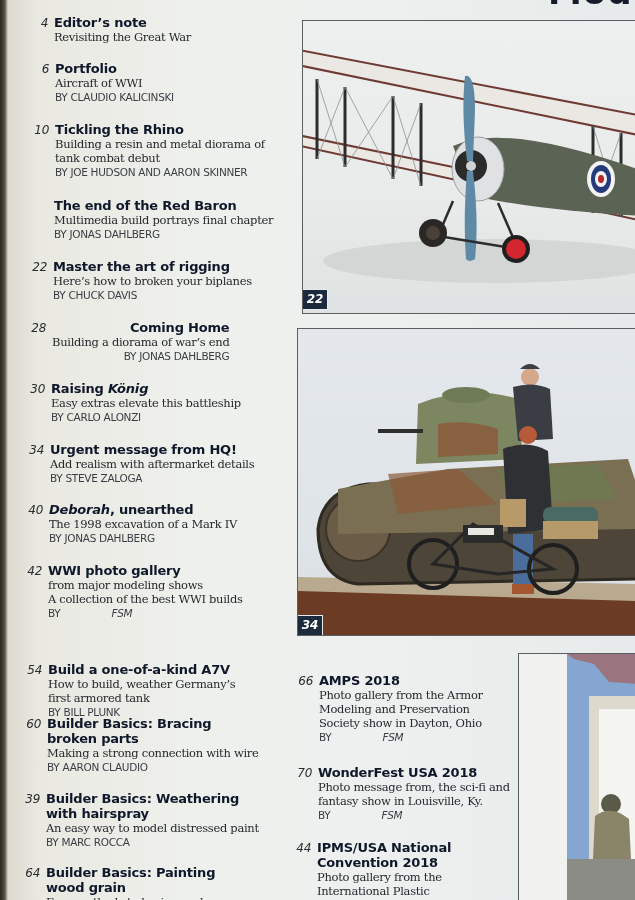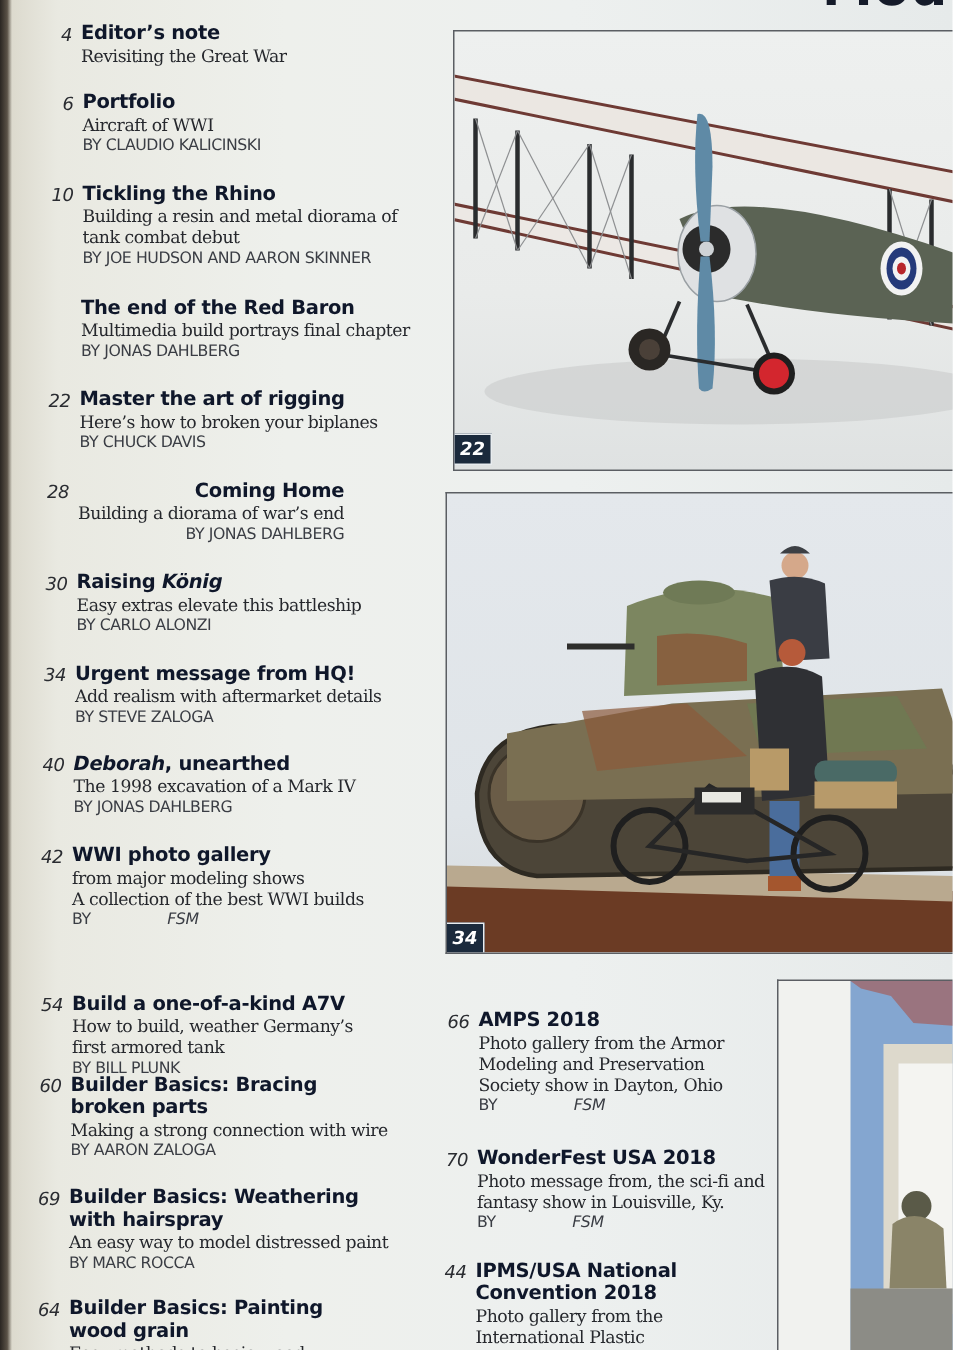--- a/index.html
+++ b/index.html
@@ -133,25 +133,25 @@
     <div class="deck">How to build, weather Germany’s</div>
     <div class="deck">first armored tank</div>
     <div class="byline">BY BILL PLUNK</div>
   </div>
 
   <div class="entry" style="left:47px; top:716px;">
     <span class="num">60</span>
     <div class="title">Builder Basics: Bracing</div>
     <div class="title">broken parts</div>
     <div class="deck">Making a strong connection with wire</div>
-    <div class="byline">BY AARON ZALOGA</div>
+    <div class="byline">BY AARON CLAUDIO</div>
   </div>
 
   <div class="entry" style="left:46px; top:791px;">
-    <span class="num">69</span>
+    <span class="num">39</span>
     <div class="title">Builder Basics: Weathering</div>
     <div class="title">with hairspray</div>
     <div class="deck">An easy way to model distressed paint</div>
     <div class="byline">BY MARC ROCCA</div>
   </div>
 
   <div class="entry" style="left:46px; top:865px;">
     <span class="num">64</span>
     <div class="title">Builder Basics: Painting</div>
     <div class="title">wood grain</div>

